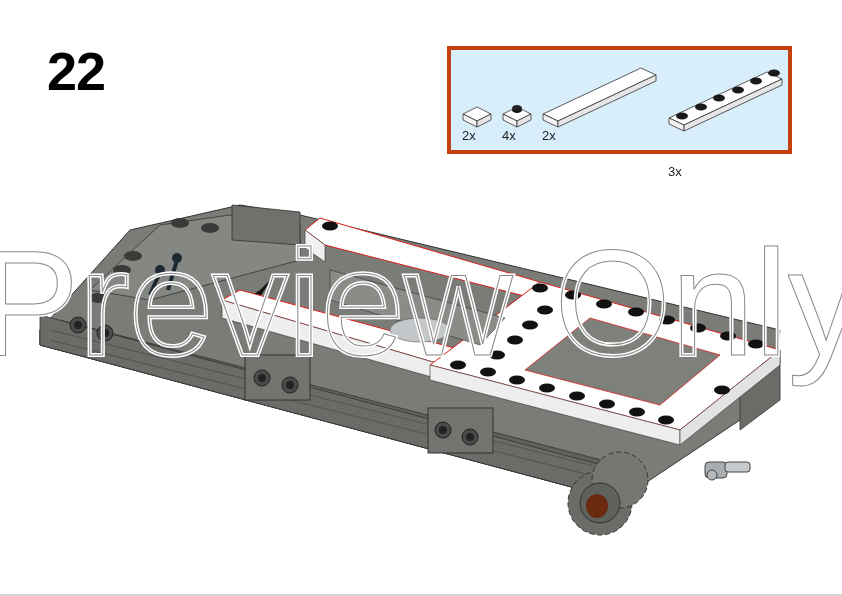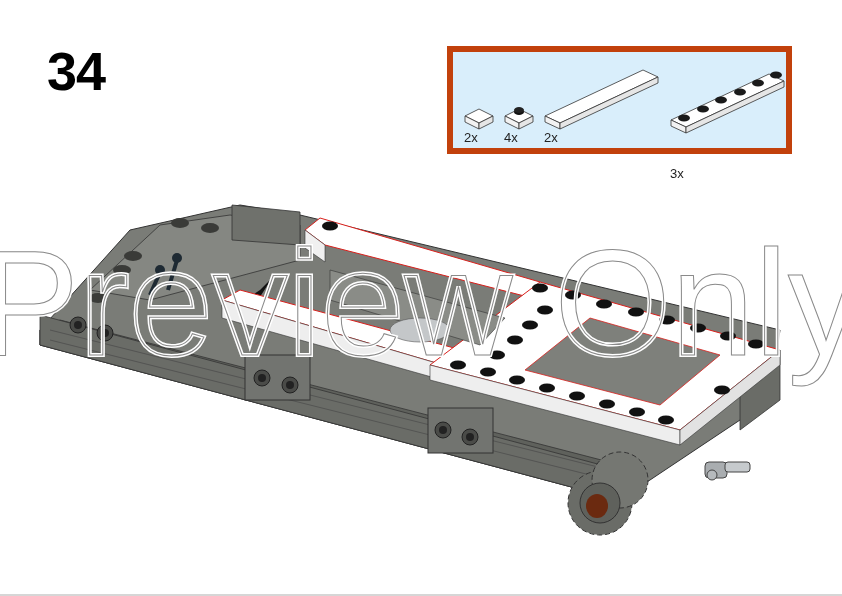--- a/index.html
+++ b/index.html
@@ -1,27 +1,27 @@
 <!DOCTYPE html>
 <html><head>
 <meta charset="utf-8">
 <style>
   html, body { margin: 0; padding: 0; }
   body { width: 842px; height: 596px; background: #ffffff; position: relative; overflow: hidden; font-family: "Liberation Sans", sans-serif; }
   .step-number { position: absolute; left: 47px; top: 44px; font-size: 54px; font-weight: bold; color: #000; line-height: 1; letter-spacing: -1px; }
-  .parts-callout { position: absolute; left: 447px; top: 46px; width: 345px; height: 108px; background: #d9eefb; border: 6px solid #c2410c; box-sizing: border-box; }
+  .parts-callout { position: absolute; left: 447px; top: 46px; width: 345px; height: 108px; background: #d9eefb; border: 4px solid #c2410c; box-sizing: border-box; }
   .part-qty { position: absolute; font-size: 13px; color: #222; }
   .model-illustration { position: absolute; left: 0; top: 190px; width: 842px; height: 380px; }
   .watermark { position: absolute; left: 0; top: 220px; width: 842px; height: 180px; pointer-events: none; }
   .bottom-rule { position: absolute; left: 0; top: 594px; width: 842px; height: 2px; background: #d6d6d6; }
 </style>
 </head>
 <body>
 
-<div class="step-number">34</div>
+<div class="step-number">22</div>
 
 <div class="parts-callout">
   <svg width="341" height="104" viewBox="0 0 341 104">
 
     <g>
       <polygon points="12,64 26,57 40,64 26,71" fill="#fff" stroke="#333" stroke-width="0.8"></polygon>
       <polygon points="12,64 26,71 26,77 12,70" fill="#f2f2f2" stroke="#333" stroke-width="0.8"></polygon>
       <polygon points="26,71 40,64 40,70 26,77" fill="#e6e6e6" stroke="#333" stroke-width="0.8"></polygon>
     </g>
 

